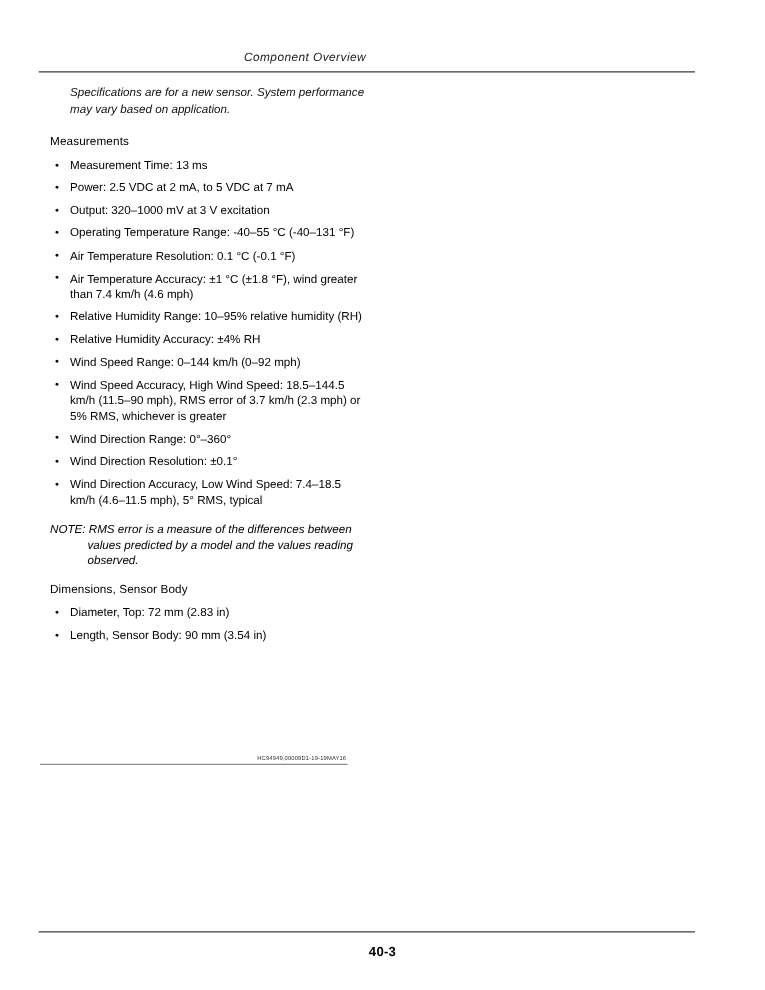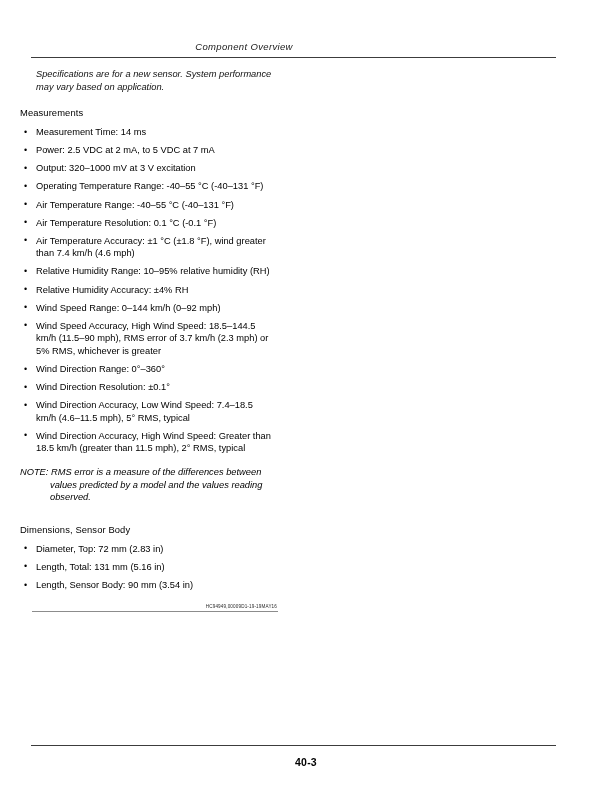--- a/index.html
+++ b/index.html
@@ -35,42 +35,42 @@
     left: 31px;
     top: 57px;
     width: 525px;
     height: 1px;
     background: #3c3c3c;
   }
 
   
   .column {
     position: absolute;
-    left: 20px;
+    left: 40px;
     top: 68px;
     width: 252px;
   }
 
   .intro {
     margin: 0 0 14px 16px;
     font-style: italic;
     font-size: 9.3px;
     line-height: 12.6px;
     color: #111111;
   }
 
   .section-heading {
     font-weight: normal;
     font-size: 9.4px;
     line-height: 12px;
     margin: 0 0 7px 0;
     letter-spacing: 0.1px;
   }
   .section-heading.spaced {
-    margin-top: 20px;
+    margin-top: 10px;
   }
 
   ul.spec-list {
     list-style: none;
     margin: 0;
     padding: 0;
   }
   ul.spec-list li {
     position: relative;
     padding-left: 16px;
@@ -148,43 +148,40 @@
   <span class="title">Component Overview</span>
 </div>
 <div class="header-rule"></div>
 
 <div class="column">
 
   <p class="intro">Specifications are for a new sensor. System performance may vary based on application.</p>
 
   <h2 class="section-heading">Measurements</h2>
   <ul class="spec-list">
-    <li>Measurement Time: 14 ms</li>
+    <li>Measurement Time: 13 ms</li>
     <li>Power: 2.5 VDC at 2 mA, to 5 VDC at 7 mA</li>
     <li>Output: 320–1000 mV at 3 V excitation</li>
     <li>Operating Temperature Range: -40–55 °C (-40–131 °F)</li>
-    <li>Air Temperature Range: -40–55 °C (-40–131 °F)</li>
     <li>Air Temperature Resolution: 0.1 °C (-0.1 °F)</li>
     <li>Air Temperature Accuracy: ±1 °C (±1.8 °F), wind greater than 7.4 km/h (4.6 mph)</li>
     <li>Relative Humidity Range: 10–95% relative humidity (RH)</li>
     <li>Relative Humidity Accuracy: ±4% RH</li>
     <li>Wind Speed Range: 0–144 km/h (0–92 mph)</li>
     <li>Wind Speed Accuracy, High Wind Speed: 18.5–144.5 km/h (11.5–90 mph), RMS error of 3.7 km/h (2.3 mph) or 5% RMS, whichever is greater</li>
     <li>Wind Direction Range: 0°–360°</li>
     <li>Wind Direction Resolution: ±0.1°</li>
     <li>Wind Direction Accuracy, Low Wind Speed: 7.4–18.5 km/h (4.6–11.5 mph), 5° RMS, typical</li>
-    <li>Wind Direction Accuracy, High Wind Speed: Greater than 18.5 km/h (greater than 11.5 mph), 2° RMS, typical</li>
   </ul>
 
   <p class="note">NOTE: RMS error is a measure of the differences between values predicted by a model and the values reading observed.</p>
 
   <h2 class="section-heading spaced">Dimensions, Sensor Body</h2>
   <ul class="spec-list">
     <li>Diameter, Top: 72 mm (2.83 in)</li>
-    <li>Length, Total: 131 mm (5.16 in)</li>
     <li>Length, Sensor Body: 90 mm (3.54 in)</li>
   </ul>
 
 </div>
 
 <div class="ref-block">
   <div class="ref-code">HC94949,00009D1-19-19MAY16</div>
   <div class="ref-rule"></div>
 </div>
 

